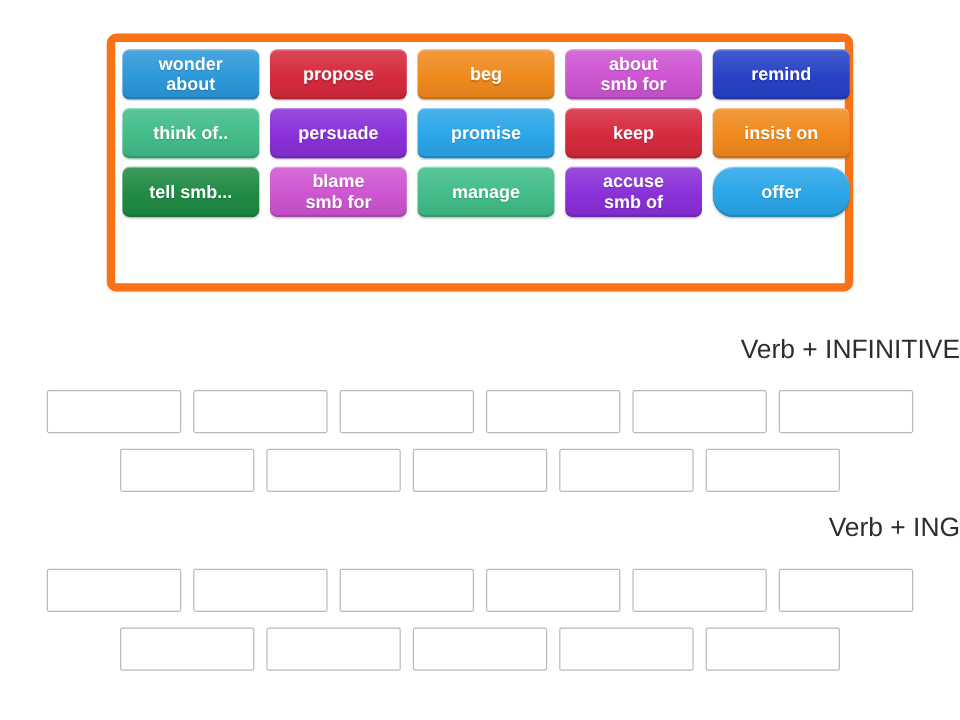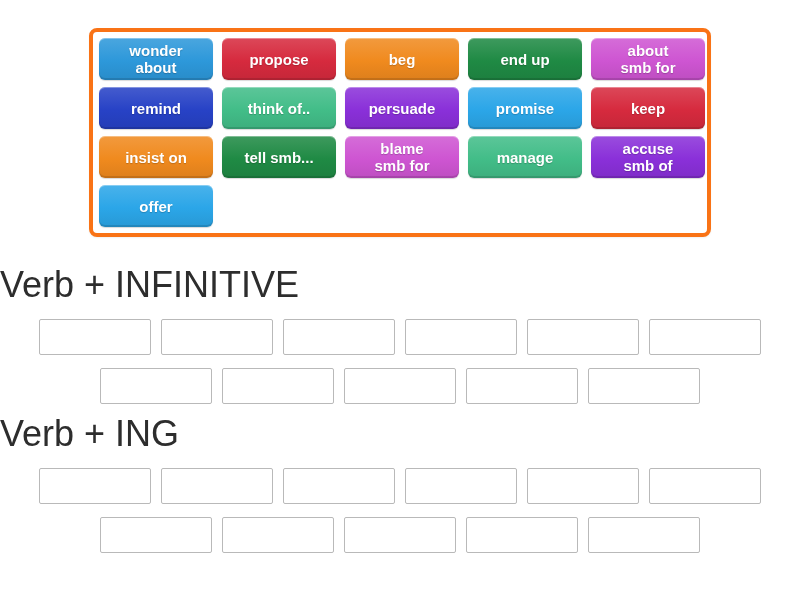--- a/index.html
+++ b/index.html
@@ -5,21 +5,21 @@
   * { box-sizing: border-box; margin: 0; padding: 0; }
   html, body { width: 800px; height: 600px; overflow: hidden; }
   body {
     background: #ffffff;
     font-family: "Liberation Sans", "DejaVu Sans", sans-serif;
   }
   .word-bank {
     width: 622px;
     margin: 28px auto 0;
     background: #ffffff;
-    border: 4px solid #f97316;
+    border: 7px solid #f97316;
     border-radius: 8px;
     padding: 6px;
     display: grid;
     grid-template-columns: repeat(5, 114px);
     gap: 7px 9px;
     box-shadow: 0 1px 2px rgba(0,0,0,0.06);
   }
   .tile {
     height: 42px;
     border-radius: 6px;
@@ -32,22 +32,22 @@
     font-size: 15px;
     line-height: 17px;
     white-space: pre-line;
     box-shadow: inset 0 1px 0 rgba(255,255,255,0.35), inset 0 -2px 0 rgba(0,0,0,0.12), 0 1px 1px rgba(0,0,0,0.15);
     text-shadow: 0 1px 1px rgba(0,0,0,0.2);
     cursor: grab;
     user-select: none;
   }
   .tile-spacer { height: 42px; }
   .group-title {
-    text-align: left;
-    font-size: 36px;
+    text-align: right;
+    font-size: 22px;
     line-height: 34px;
     font-weight: 400;
     color: #2d2d2d;
   }
   .title-infinitive { margin-top: 31px; }
   .title-ing { margin-top: 13px; }
   .slot-row {
     display: flex;
     justify-content: center;
     gap: 10px;
@@ -63,36 +63,35 @@
   }
 </style>
 </head>
 <body>
 
 <div class="word-bank">
   <div class="tile" style="background: linear-gradient(rgb(74, 166, 223) 0%, rgb(45, 152, 218) 55%, rgb(41, 140, 201) 100%);">wonder
 about</div>
   <div class="tile" style="background: linear-gradient(rgb(220, 72, 89) 0%, rgb(214, 42, 62) 55%, rgb(197, 39, 57) 100%);">propose</div>
   <div class="tile" style="background: linear-gradient(rgb(242, 154, 62) 0%, rgb(240, 138, 30) 55%, rgb(221, 127, 28) 100%);">beg</div>
-  <div class="tile" style="background: linear-gradient(rgb(62, 154, 94) 0%, rgb(31, 138, 68) 55%, rgb(29, 127, 63) 100%);">end up</div>
   <div class="tile" style="background: linear-gradient(rgb(213, 109, 216) 0%, rgb(206, 85, 210) 55%, rgb(190, 78, 193) 100%);">about
 smb for</div>
   <div class="tile" style="background: linear-gradient(rgb(69, 92, 206) 0%, rgb(39, 66, 198) 55%, rgb(36, 61, 182) 100%);">remind</div>
   <div class="tile" style="background: linear-gradient(rgb(92, 198, 153) 0%, rgb(66, 189, 136) 55%, rgb(61, 174, 125) 100%);">think of..</div>
   <div class="tile" style="background: linear-gradient(rgb(154, 77, 222) 0%, rgb(138, 48, 217) 55%, rgb(127, 44, 200) 100%);">persuade</div>
   <div class="tile" style="background: linear-gradient(rgb(73, 178, 235) 0%, rgb(43, 166, 232) 55%, rgb(40, 153, 213) 100%); text-align: right;">promise</div>
   <div class="tile" style="background: linear-gradient(rgb(220, 72, 89) 0%, rgb(214, 42, 62) 55%, rgb(197, 39, 57) 100%);">keep</div>
   <div class="tile" style="background: linear-gradient(rgb(242, 154, 62) 0%, rgb(240, 138, 30) 55%, rgb(221, 127, 28) 100%);">insist on</div>
   <div class="tile" style="background: linear-gradient(rgb(62, 154, 94) 0%, rgb(31, 138, 68) 55%, rgb(29, 127, 63) 100%);">tell smb...</div>
   <div class="tile" style="background: linear-gradient(rgb(213, 109, 216) 0%, rgb(206, 85, 210) 55%, rgb(190, 78, 193) 100%);">blame
 smb for</div>
   <div class="tile" style="background: linear-gradient(rgb(92, 198, 153) 0%, rgb(66, 189, 136) 55%, rgb(61, 174, 125) 100%);">manage</div>
   <div class="tile" style="background: linear-gradient(rgb(154, 77, 222) 0%, rgb(138, 48, 217) 55%, rgb(127, 44, 200) 100%);">accuse
 smb of</div>
-  <div class="tile" style="background: linear-gradient(rgb(73, 178, 235) 0%, rgb(43, 166, 232) 55%, rgb(40, 153, 213) 100%);">offer</div>
+  <div class="tile" style="background: linear-gradient(rgb(73, 178, 235) 0%, rgb(43, 166, 232) 55%, rgb(40, 153, 213) 100%); border-radius: 17px;">offer</div>
   <div class="tile-spacer"></div>
 </div>
 
 <div class="group-title title-infinitive">Verb + INFINITIVE</div>
 
 <div class="slot-row slot-row-a">
   <div class="slot"></div>
   <div class="slot"></div>
   <div class="slot"></div>
   <div class="slot"></div>

